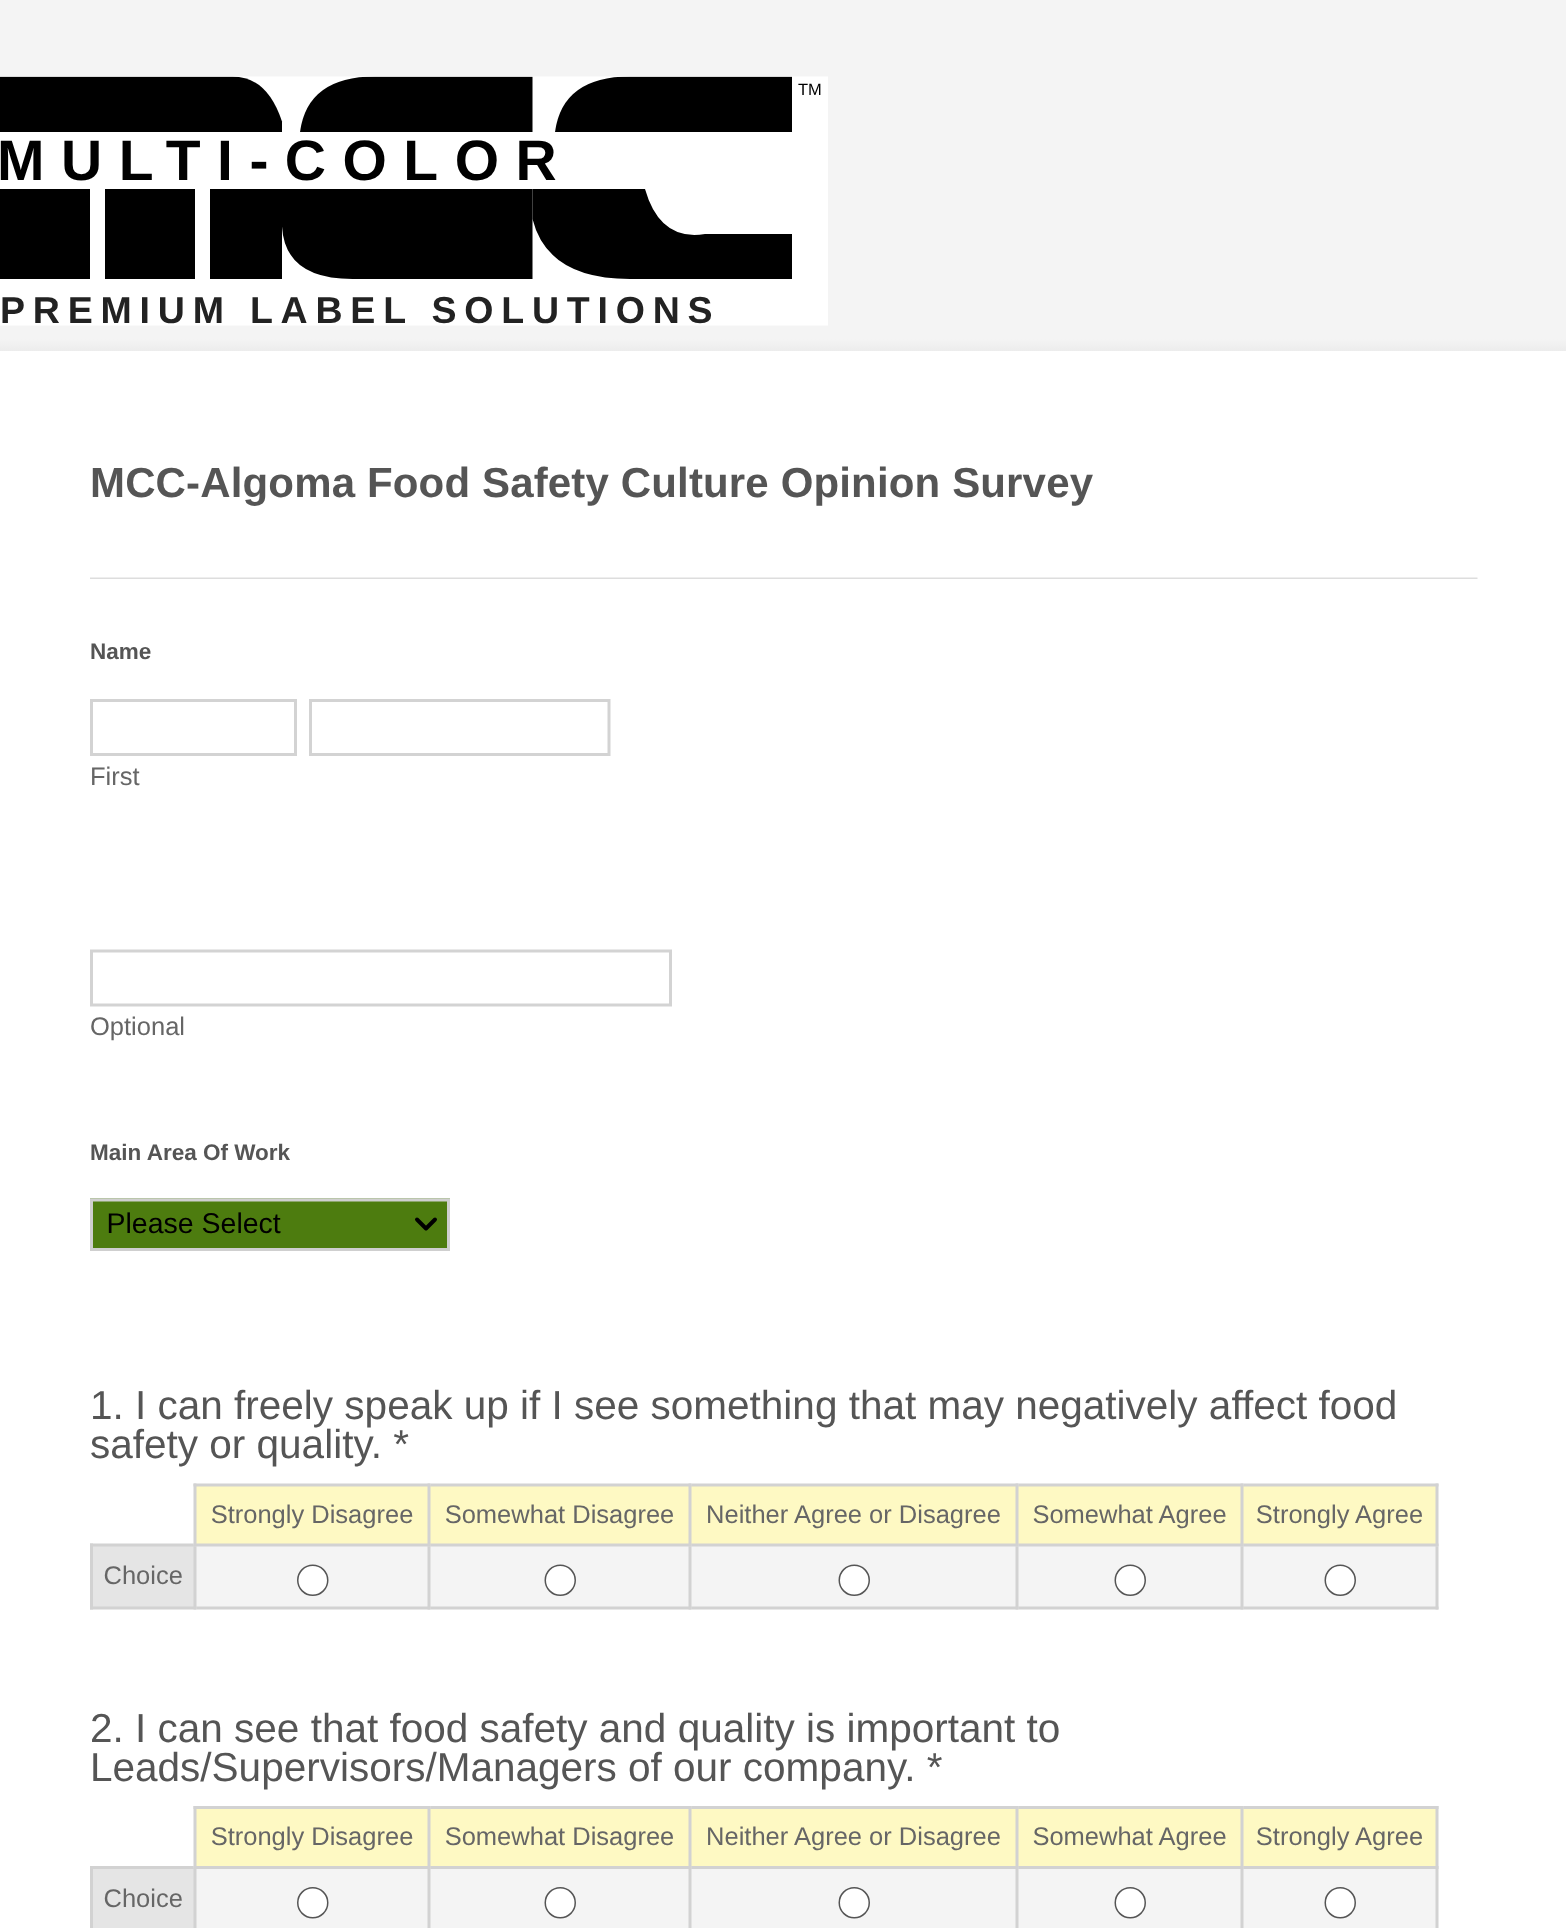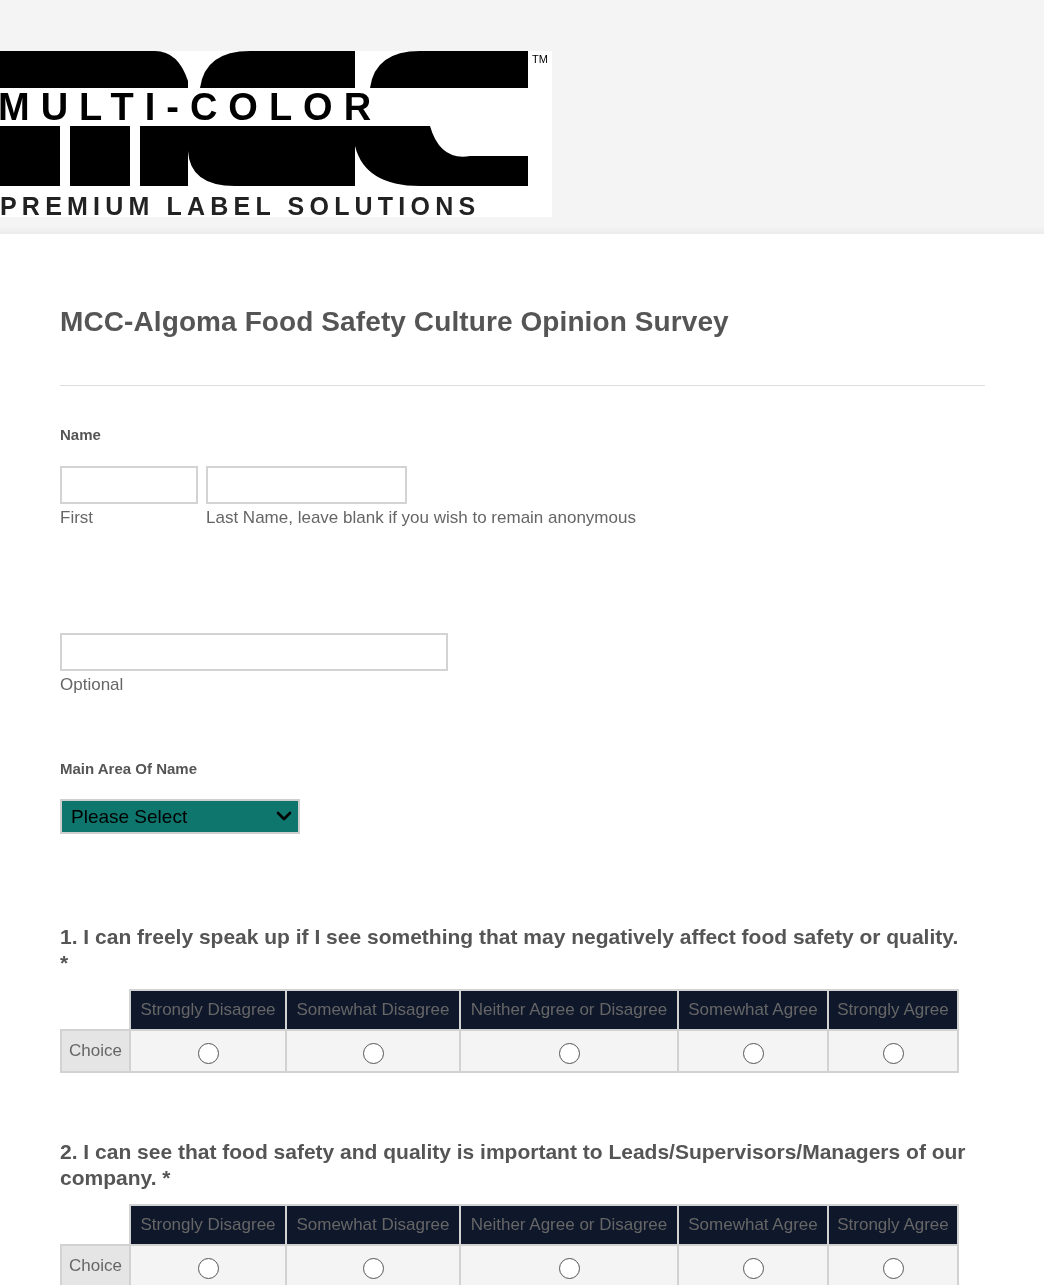--- a/index.html
+++ b/index.html
@@ -79,39 +79,39 @@
       color: #666666;
       white-space: nowrap;
     }
     .select-box {
       position: absolute;
       left: 60px;
       top: 557px;
       width: 240px;
       height: 35px;
       border: 2px solid #cfcfcf;
-      background: #0f766e;
+      background: #4d7c0f;
       font-size: 19px;
       color: #000000;
       padding-left: 9px;
       line-height: 31px;
     }
     .select-box .chev {
       position: absolute;
       right: 6px;
       top: 9px;
       width: 16px;
       height: 12px;
     }
     .question {
       position: absolute;
       left: 60px;
       width: 910px;
-      font-size: 21px;
-      font-weight: bold;
+      font-size: 27px;
+      font-weight: normal;
       color: #555555;
       line-height: 26px;
     }
     .matrix {
       position: absolute;
       left: 60px;
       border-collapse: collapse;
       font-size: 17px;
       color: #666666;
     }
@@ -119,21 +119,21 @@
       border: 2px solid #d2d2d2;
       text-align: center;
       white-space: nowrap;
     }
     .matrix .corner {
       border: none;
       background: transparent;
       width: 69px;
     }
     .matrix th.col {
-      background: #0f172a;
+      background: #fef9c3;
       font-weight: normal;
       height: 40px;
       padding: 0 6px;
     }
     .matrix td.rowlabel {
       background: #e5e5e5;
       height: 42px;
       width: 69px;
       padding: 0 4px;
       text-align: left;
@@ -182,27 +182,26 @@
 </div>
 
 <div class="form">
   <div class="form-title">MCC-Algoma Food Safety Culture Opinion Survey</div>
   <div class="divider"></div>
 
   <div class="label" style="top:184px;">Name</div>
   <input class="text-input" type="text" style="left: 60px; top: 224px; width: 138px;" value="">
   <input class="text-input" type="text" style="left: 206px; top: 224px; width: 201px;" value="">
   <div class="sublabel" style="left:60px; top:266px;text-align:center;">First</div>
-  <div class="sublabel" style="left:206px; top:266px;">Last Name, leave blank if you wish to remain anonymous</div>
 
   <div class="label" style="top:351px;margin-top:40px;">Email</div>
   <input class="text-input" type="email" style="left: 60px; top: 391px; width: 388px;" value="">
   <div class="sublabel" style="left:60px; top:433px;">Optional</div>
 
-  <div class="label" style="top:518px;">Main Area Of Name</div>
+  <div class="label" style="top:518px;">Main Area Of Work</div>
   <div class="select-box">
     <span>Please Select</span>
     <svg class="chev" viewBox="0 0 16 12">
       <path d="M2 3 L8 9 L14 3" stroke="#000" stroke-width="2.6" fill="none" stroke-linecap="round" stroke-linejoin="round"></path>
     </svg>
   </div>
 
   <div class="question" style="top:682px;">1. I can freely speak up if I see something that may negatively affect food safety or quality. *</div>
   <table class="matrix" style="top:747px;">
     <tbody>

